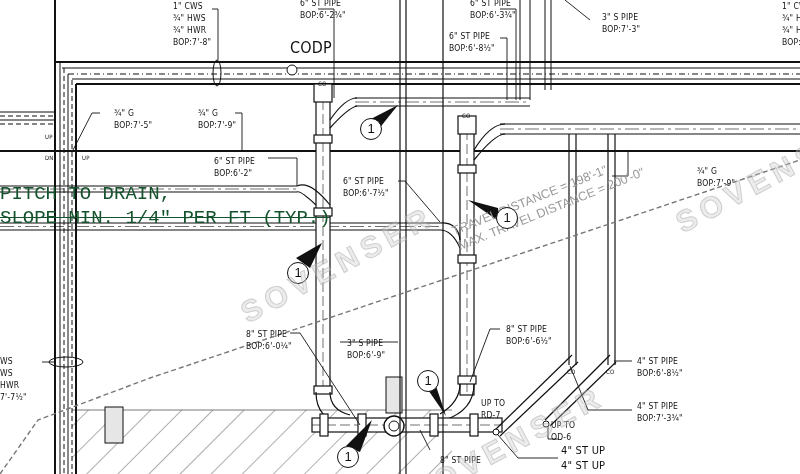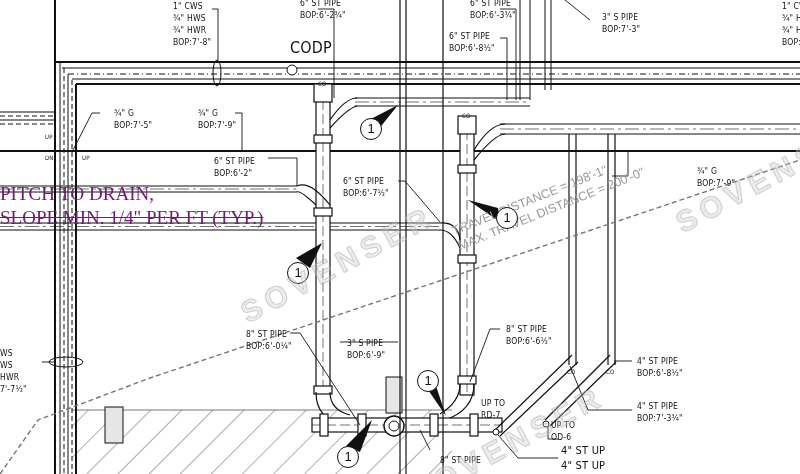--- a/index.html
+++ b/index.html
@@ -1,20 +1,20 @@
 <!DOCTYPE html>
 <html><head>
 <meta charset="utf-8">
 <style>
   html,body{margin:0;padding:0;background:#ffffff;}
   #canvas{position:relative;width:800px;height:474px;overflow:hidden;background:#ffffff;font-family:"Liberation Sans",sans-serif;}
   svg{position:absolute;left:0;top:0;}
   .lbl{position:absolute;font-family:"DejaVu Sans Condensed","DejaVu Sans",sans-serif;font-size:8.5px;line-height:12px;color:#111;white-space:nowrap;letter-spacing:0.2px;}
   .lbl.big{font-size:11px;line-height:14px;}
-  .note{position:absolute;font-family:Liberation Serif, serif;font-size:19px;color:#701a75;white-space:nowrap;}
+  .note{position:absolute;font-family:Liberation Mono, monospace;font-size:19px;color:#14532d;white-space:nowrap;}
   .tag{position:absolute;width:20px;height:20px;border:1.3px solid #111;border-radius:50%;background:#fff;text-align:center;line-height:20px;font-size:13px;color:#111;font-family:"Liberation Sans",sans-serif;}
   .travel{position:absolute;font-family:"Liberation Sans",sans-serif;font-size:12.5px;color:#999;white-space:nowrap;transform-origin:0 0;}
   .wm{position:absolute;font-family:"Liberation Sans",sans-serif;font-weight:bold;font-size:30px;letter-spacing:6px;color:rgba(200,200,200,0.35);-webkit-text-stroke:1px rgba(170,170,170,0.5);transform-origin:0 0;white-space:nowrap;}
 </style>
 </head>
 <body>
 
 <div id="canvas">
 
 <svg width="800" height="474" viewBox="0 0 800 474">
@@ -251,21 +251,21 @@
 <div class="lbl" style="left:481px;top:397px;">
   <div>UP TO</div>
       <div>RD-7</div>
 </div>
 <div class="lbl" style="left:551px;top:419px;">
   <div>UP TO</div>
       <div>OD-6</div>
 </div>
 <div class="lbl big" style="left:561px;top:444px;">4" ST UP</div>
 <div class="lbl big" style="left:561px;top:459px;">4" ST UP</div>
-<div class="lbl" style="left:0;top:347px;">
+<div class="lbl" style="left:0;top:355px;">
   <div>WS</div>
       <div>WS</div>
       <div>HWR</div>
       <div>7'-7½"</div>
 </div>
 <div class="lbl" style="left:45px;top:131px;font-size:6px;">UP</div>
 <div class="lbl" style="left:45px;top:152px;font-size:6px;">DN</div>
 <div class="lbl" style="left:82px;top:152px;font-size:6px;">UP</div>
 
 <div class="lbl" style="left:318px;top:78px;font-size:6px;">CO</div>

